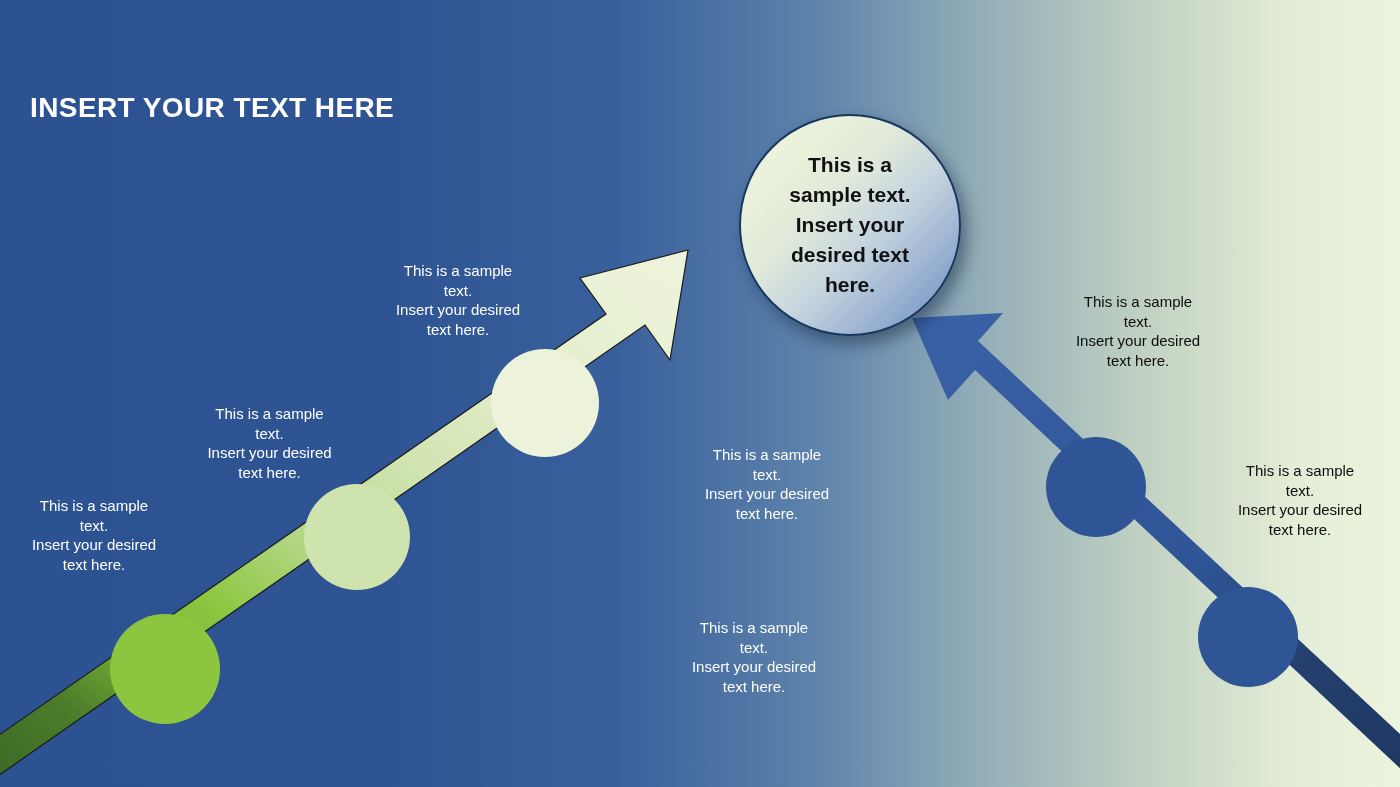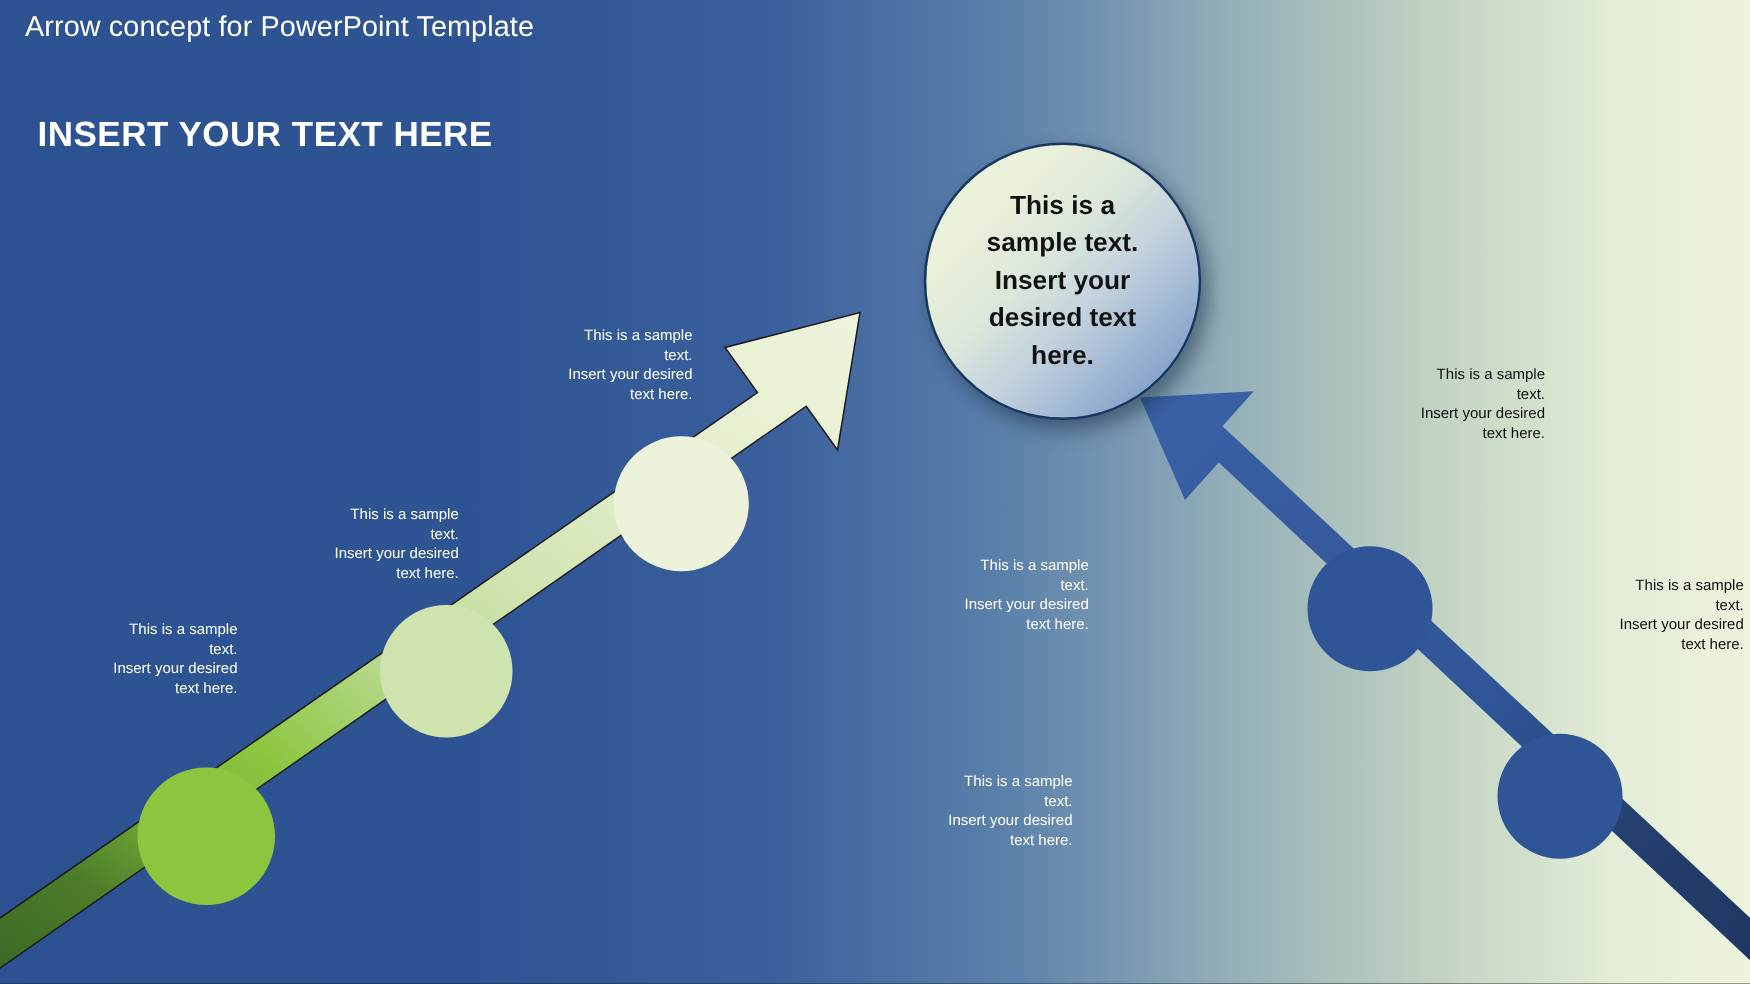--- a/index.html
+++ b/index.html
@@ -82,23 +82,23 @@
     font-weight: bold;
     color: #111111;
     line-height: 1.42;
     text-align: center;
     width: 160px;
   }
 
   
   .text-block {
     position: absolute;
-    text-align: right;
+    text-align: center;
     line-height: 1.30;
-    font-size: 12px;
+    font-size: 15px;
     white-space: pre-line;
   }
   .text-block.light { color: #ffffff; }
   .text-block.dark  { color: #0d0d0d; }
 
   
   #tb-left-1   { left:  -2px; top: 496px; width: 192px; }
   #tb-left-2   { left: 172px; top: 404px; width: 195px; }
   #tb-left-3   { left: 362px; top: 261px; width: 192px; }
   #tb-center-1 { left: 663px; top: 445px; width: 208px; }
@@ -160,21 +160,20 @@
                L 912 318
                L 1003 313
                L 978 341
                L 1460 790
                Z"></path>
       <circle cx="1096" cy="487" r="50" fill="#2f5597"></circle>
       <circle cx="1248" cy="637" r="50" fill="#2f5597"></circle>
     </g>
   </svg>
 
-  <div class="slide-subtitle">Arrow concept for PowerPoint Template</div>
 
   <div class="slide-title">INSERT YOUR TEXT HERE</div>
 
   <div class="center-circle">
     <div class="center-circle-text">This is a sample text. Insert your desired text here.</div>
   </div>
 
   <div class="text-block light" id="tb-left-1">This is a sample
 text.
 Insert your desired

